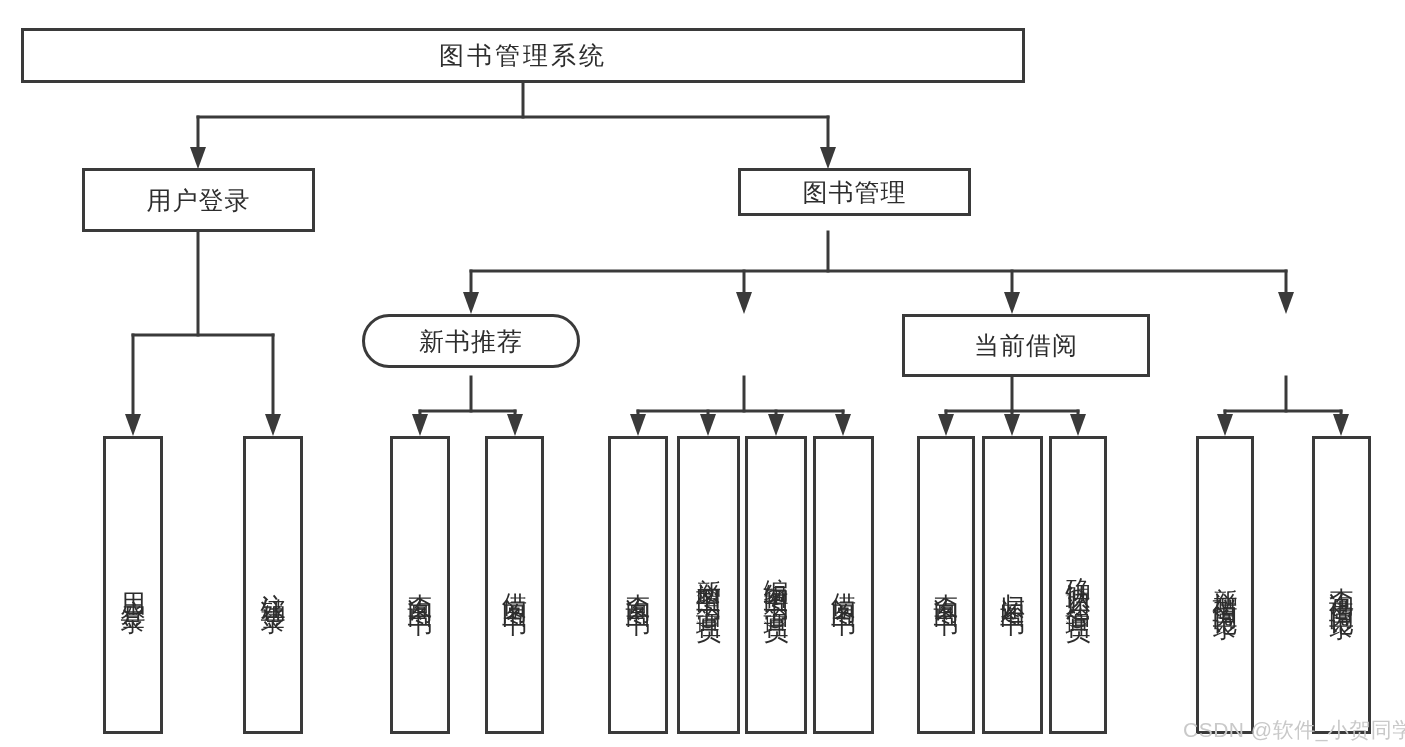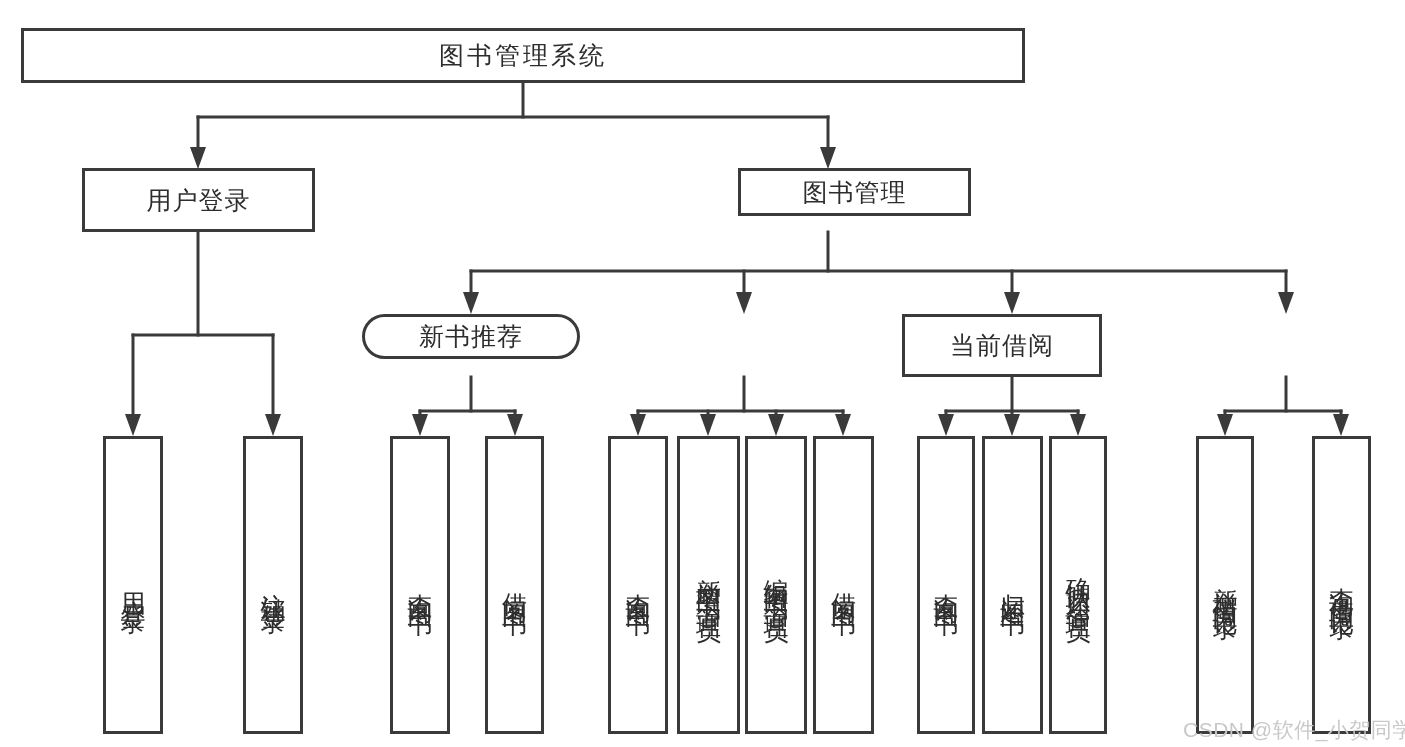--- a/index.html
+++ b/index.html
@@ -144,24 +144,24 @@
     <span>图书管理系统</span>
   </div>
 
   <div class="node hbox" style="left:82px; top:168px; width:233px; height:64px;">
     <span>用户登录</span>
   </div>
   <div class="node hbox" style="left:712px; top:168px; width:233px; height:48px;margin-left:26px;">
     <span>图书管理</span>
   </div>
 
-  <div class="node hbox" style="left:362px; top:314px; width:218px; height:45px;border-radius:30px;">
+  <div class="node hbox" style="left:362px; top:314px; width:218px; height:54px;border-radius:30px;">
     <span>新书推荐</span>
   </div>
-  <div class="node hbox" style="left:902px; top:314px; width:200px; height:63px;text-align:right;">
+  <div class="node hbox" style="left:902px; top:314px; width:248px; height:63px;text-align:right;">
     <span>当前借阅</span>
   </div>
 
   <div class="node vbox" style="left:103px; top:436px; width:60px; height:298px;">
     <span>用户登录</span>
   </div>
   <div class="node vbox" style="left:243px; top:436px; width:60px; height:298px;">
     <span>注销登录</span>
   </div>
 

